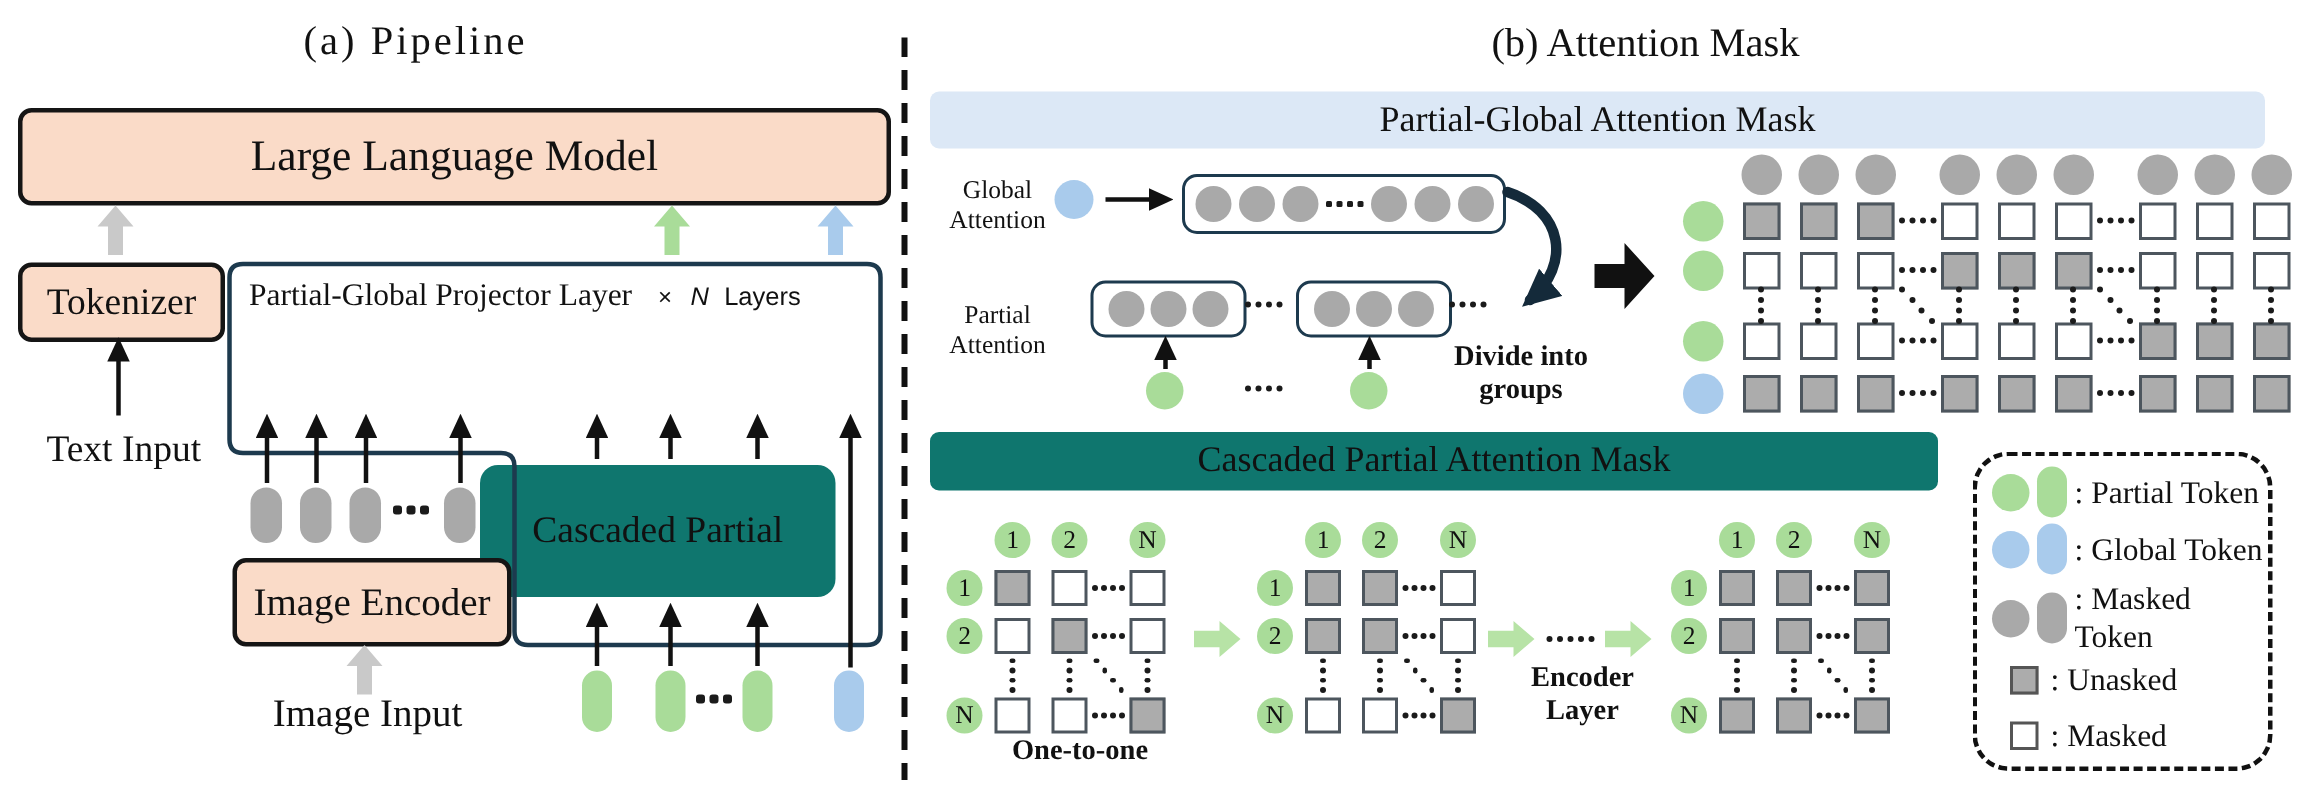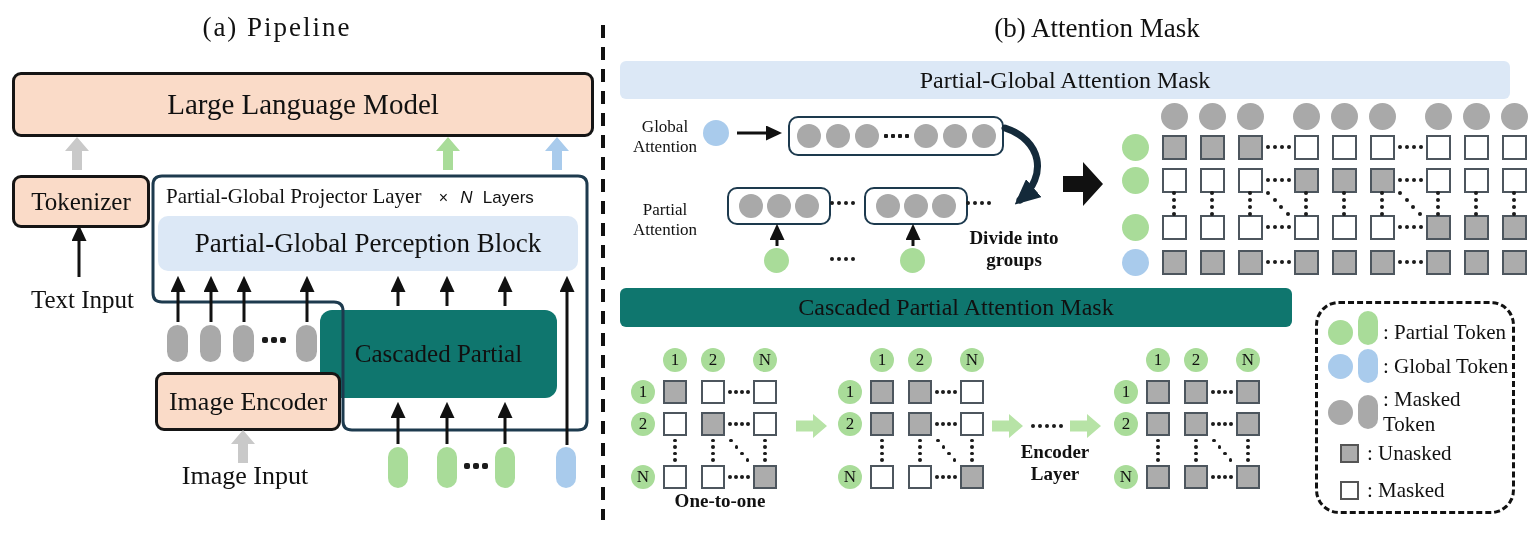--- a/index.html
+++ b/index.html
@@ -64,23 +64,20 @@
     <span>Tokenizer</span>
   </div>
 
   <div class="abs" style="left:166px;top:184px;font-size:21px;white-space:nowrap;">
     <span>Partial-Global Projector Layer</span>
     <span class="sans" style="font-size:16px;margin-left:12px;">×</span>
     <span class="sans" style="font-size:17px;font-style:italic;margin-left:7px;">N</span>
     <span class="sans" style="font-size:17px;margin-left:5px;">Layers</span>
   </div>
 
-  <div class="abs softblue ctr" style="left:158px;top:216px;width:420px;height:55px;font-size:27px;">
-    <span>Partial-Global Perception Block</span>
-  </div>
 
   <div class="abs softgreen ctr two-line" style="left:320px;top:310px;width:237px;height:88px;font-size:25px;">
     <span>
       <span>Cascaded Partial</span><br>
     </span>
   </div>
 
   <div class="abs peach ctr" style="left:155px;top:372px;width:180px;height:53px;font-size:26px;">
     <span>Image Encoder</span>
   </div>
@@ -153,21 +150,21 @@
   <div class="abs softgreen banner ctr" style="left:620px;top:288px;width:672px;height:39px;">
     <span>Cascaded Partial Attention Mask</span>
   </div>
 
   <div class="abs two-line bold" style="left:995px;top:441px;width:120px;font-size:19px;">
     <span>Encoder</span><br>
     <span>Layer</span>
   </div>
 
   <div id="legend" class="abs" style="left:1315px;top:301px;width:194px;height:207px;">
-    <div class="lg-entry" style="top:7px;align-items:flex-end;">
+    <div class="lg-entry" style="top:7px;">
       <span class="lg-circle g"></span>
       <span class="lg-pill g"></span>
       <span>: Partial Token</span>
     </div>
     <div class="lg-entry" style="top:45px;">
       <span class="lg-circle b"></span>
       <span class="lg-pill b"></span>
       <span>: Global Token</span>
     </div>
     <div class="lg-entry" style="top:83px;">

